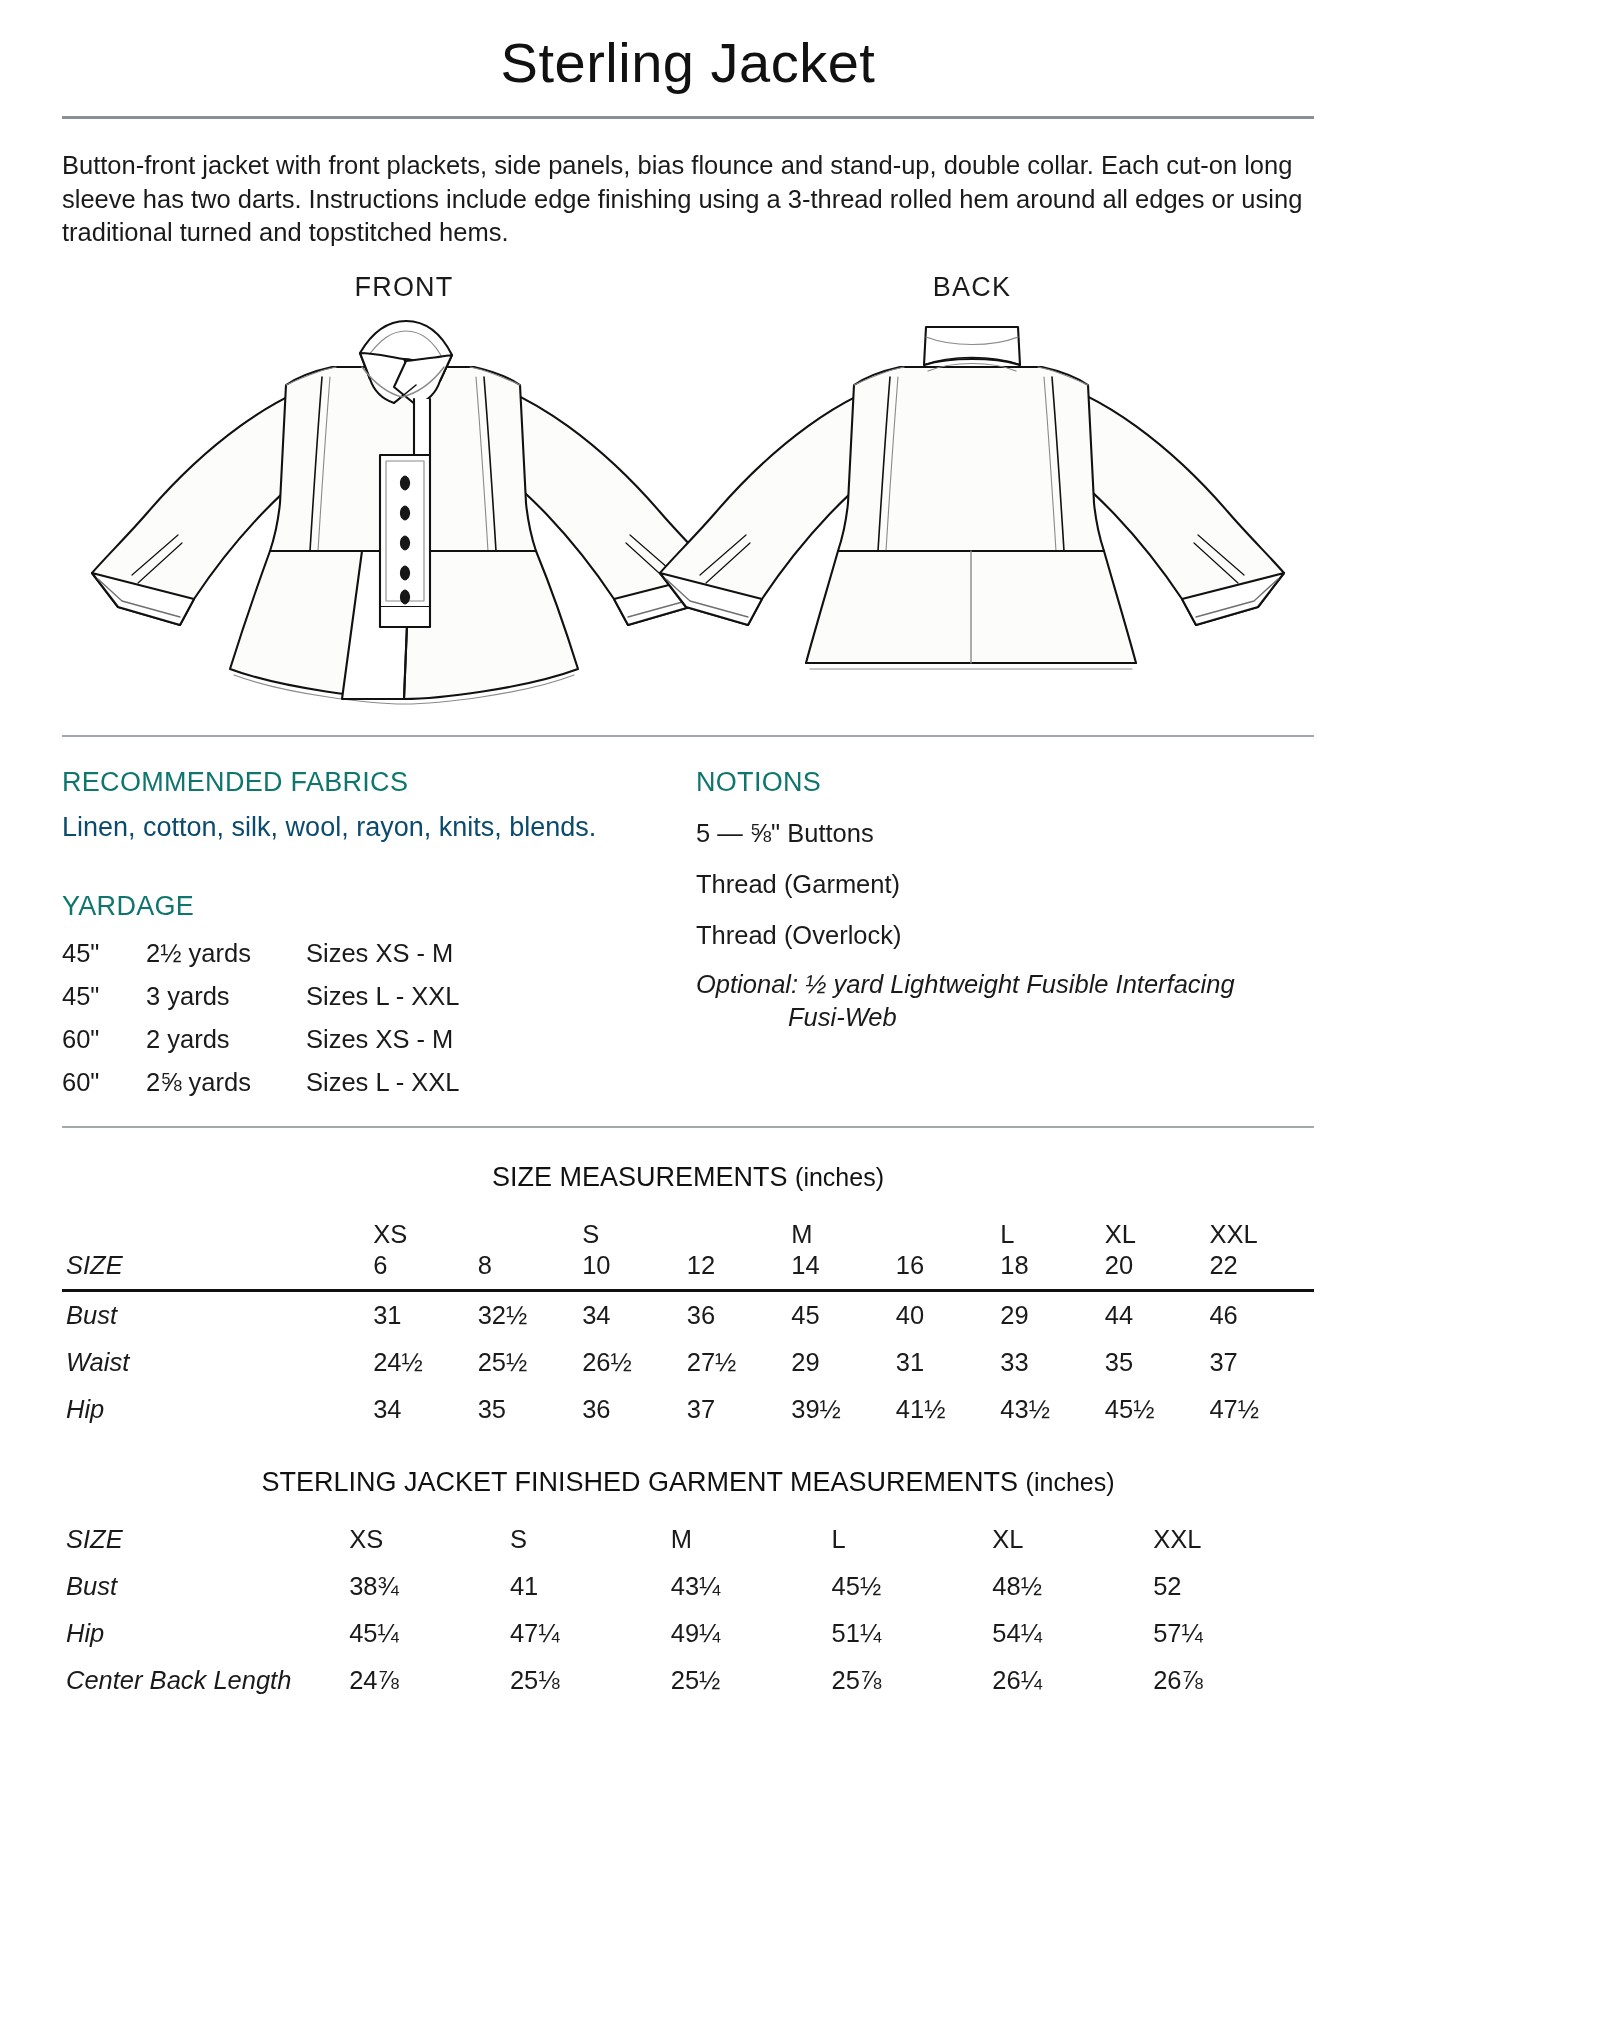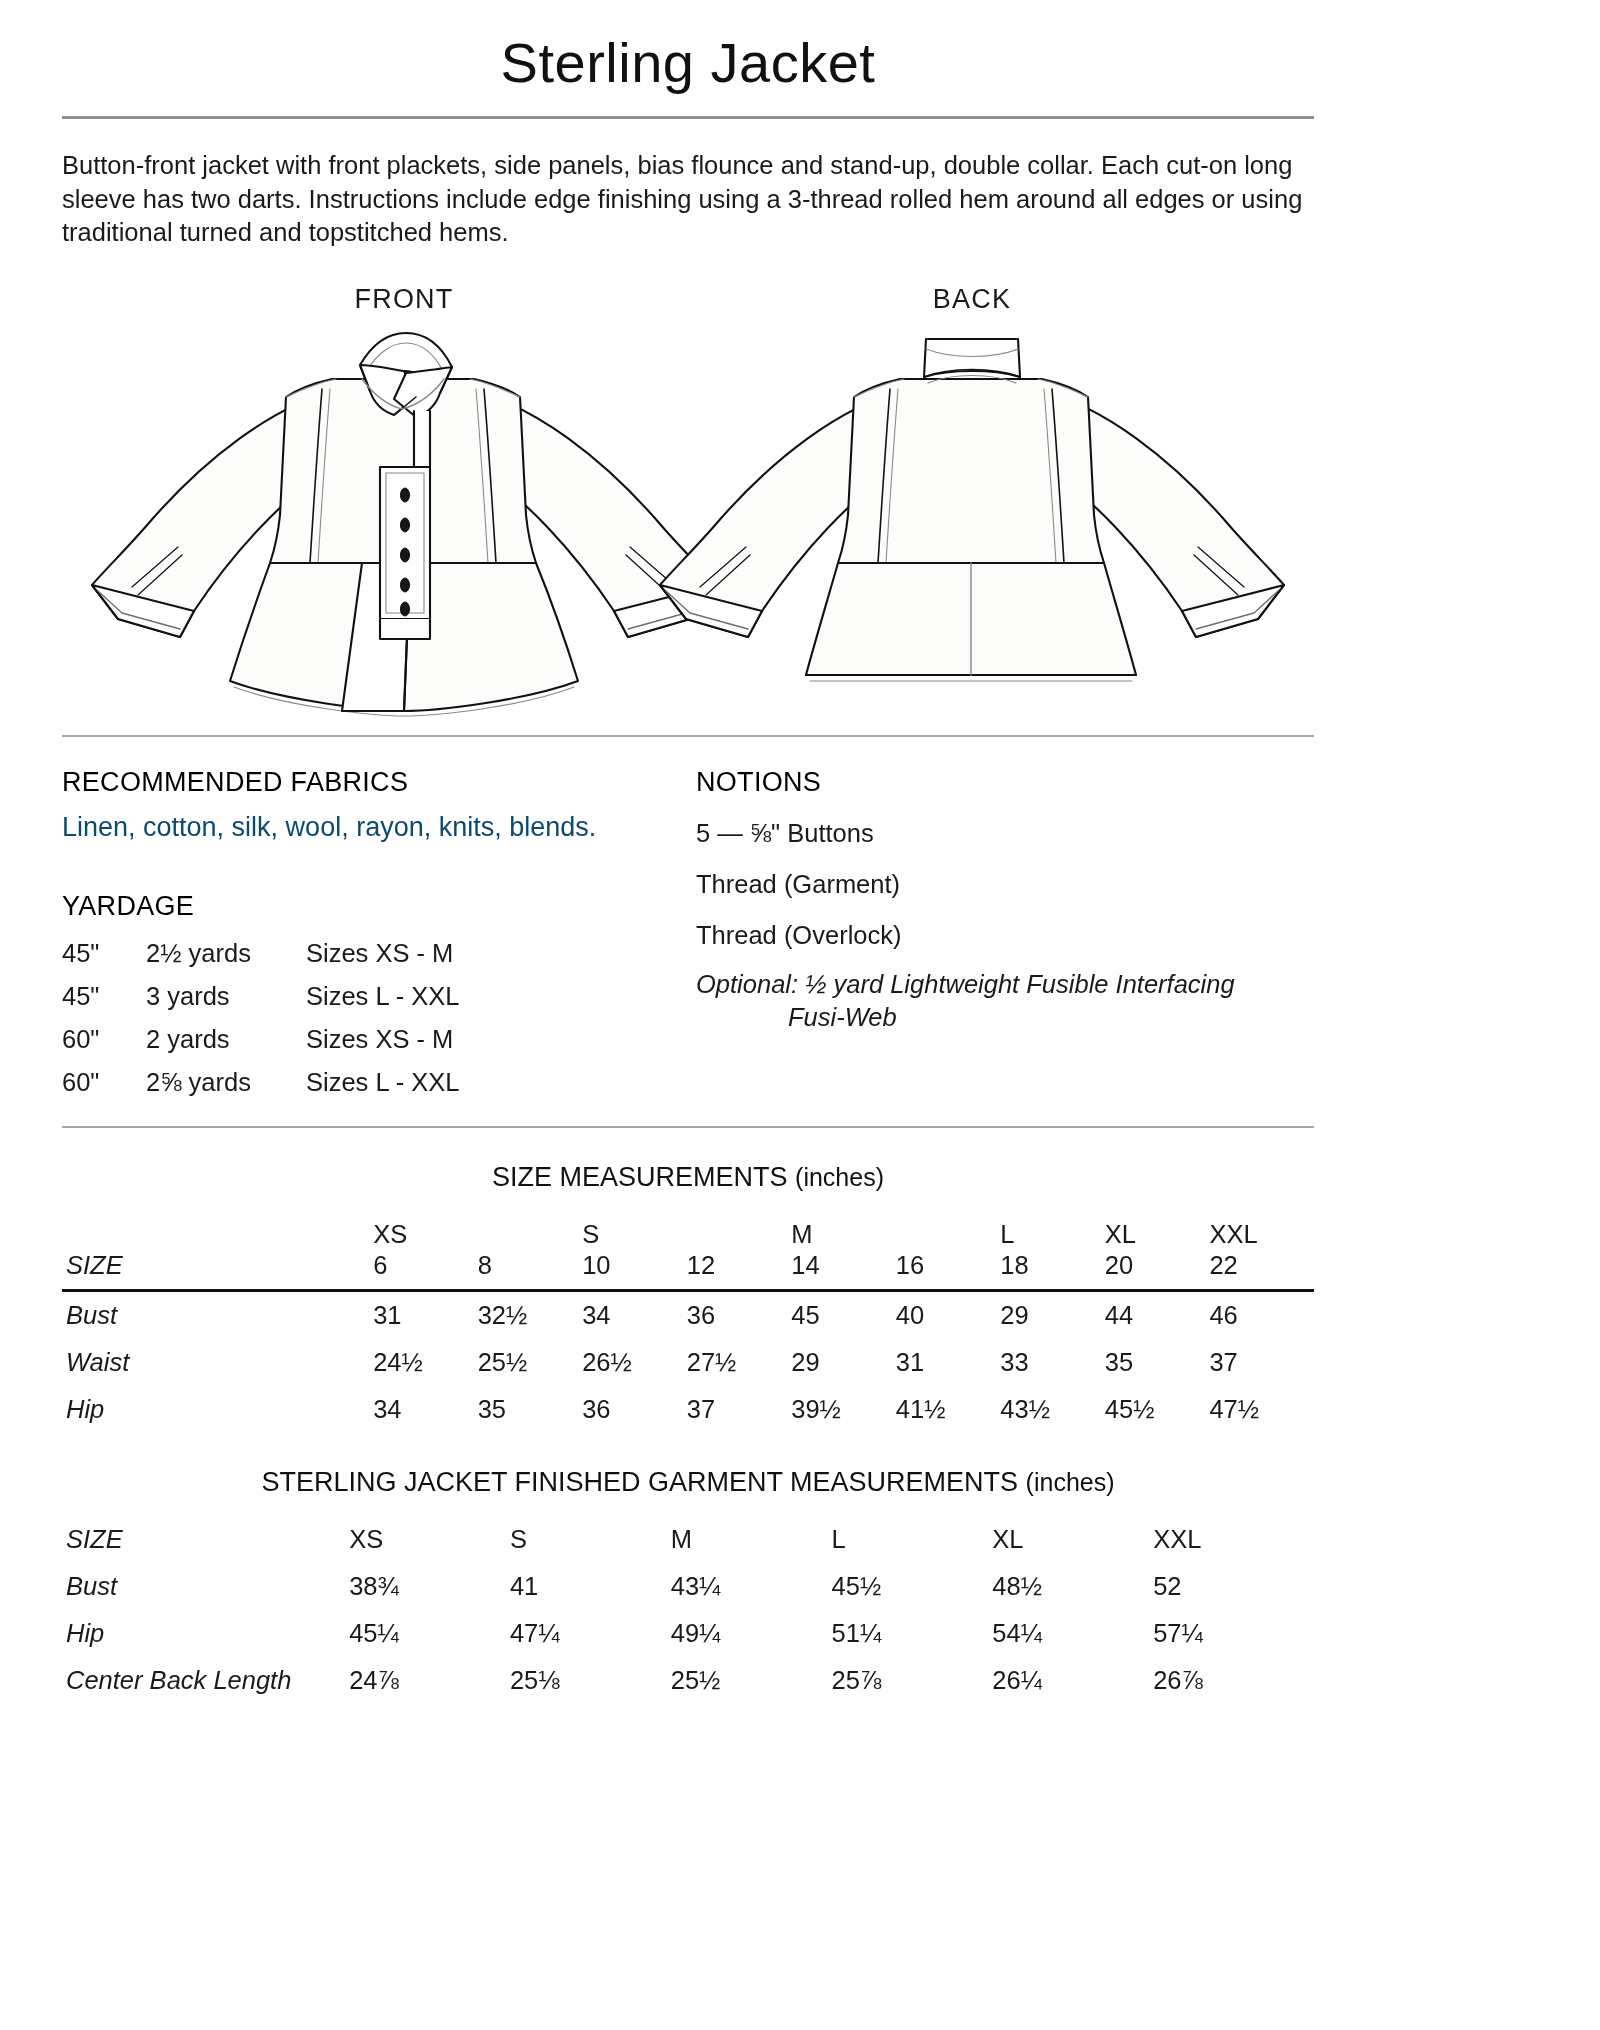--- a/index.html
+++ b/index.html
@@ -55,21 +55,21 @@
   }
 
   
   .views {
     position: relative;
     height: 445px;
     margin-top: 18px;
   }
   .view {
     position: absolute;
-    top: 16px;
+    top: 4px;
     width: 700px;
     text-align: center;
   }
   .view.front { left: -8px; }
   .view.back  { right: -8px; }
   .view-label {
     font-size: 27px;
     letter-spacing: 1.2px;
     color: #1a1a1a;
     margin-bottom: 4px;
@@ -80,21 +80,21 @@
   .info {
     display: flex;
     margin-top: 30px;
   }
   .info .col-left  { width: 620px; flex: none; }
   .info .col-right { flex: 1; padding-left: 14px; }
 
   .sec-head {
     font-size: 27px;
     letter-spacing: 0.3px;
-    color: #000000;
+    color: #0f766e;
     margin: 0 0 10px 0;
   }
   .sec-body {
     font-size: 27px;
     color: #0c4a6e;
     margin: 0;
     line-height: 1.45;
   }
   .spacer-40 { height: 44px; }
 

